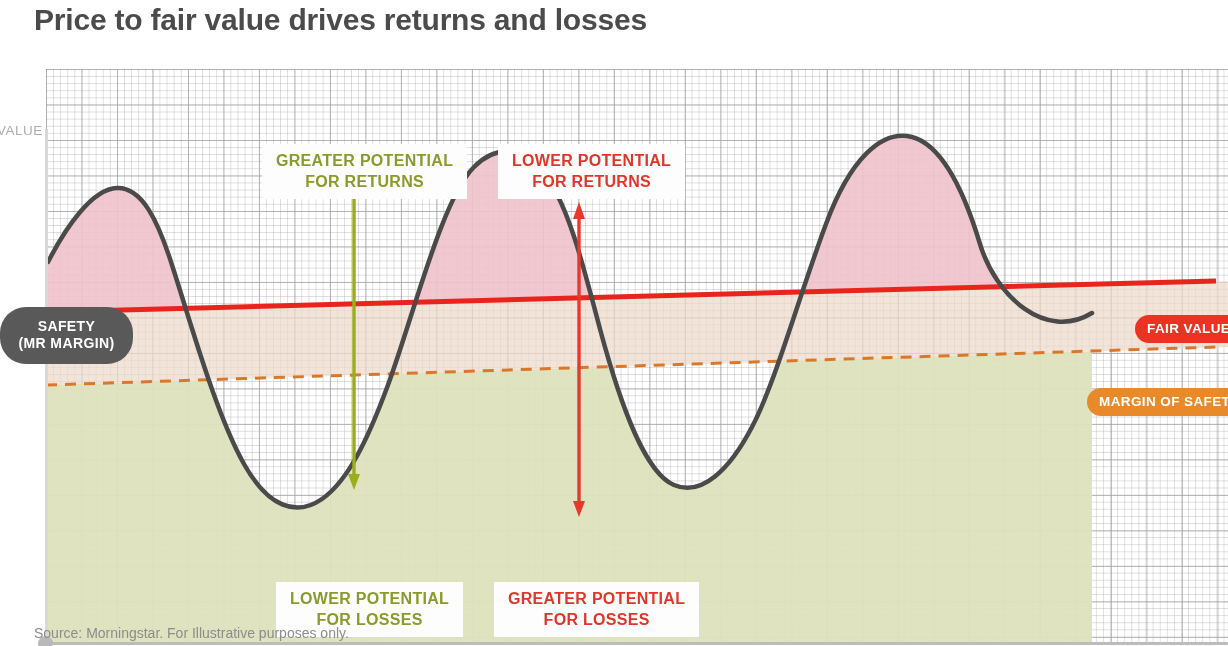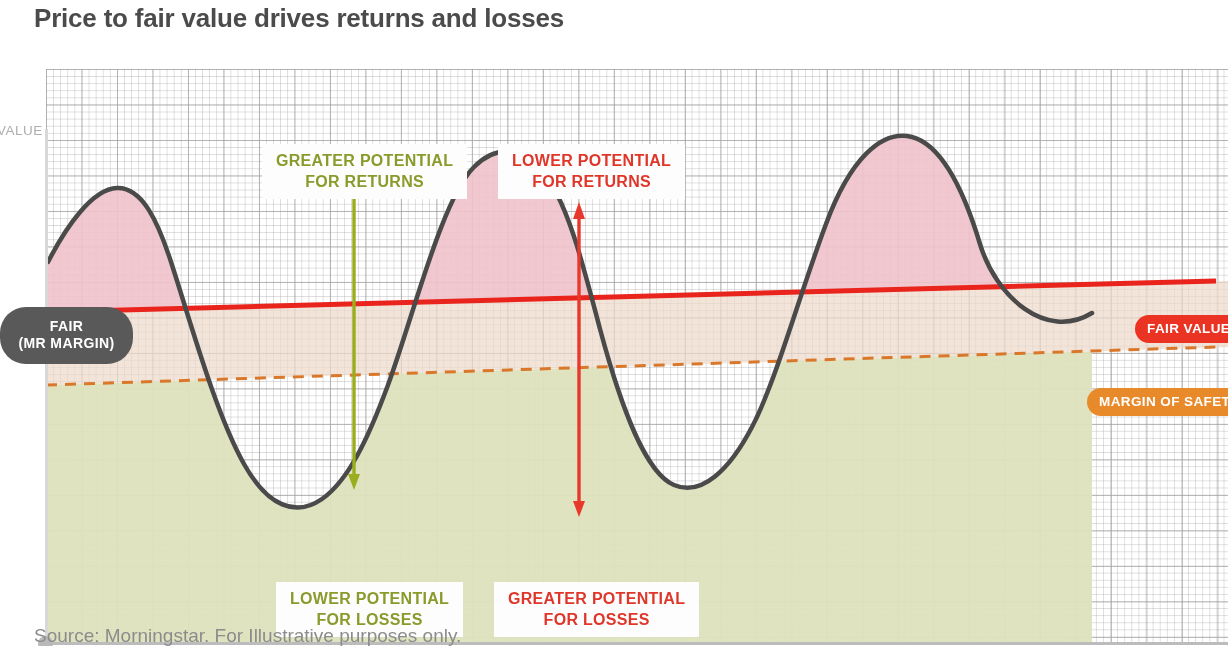--- a/index.html
+++ b/index.html
@@ -14,21 +14,21 @@
     overflow: hidden;
     font-family: "Liberation Sans", sans-serif;
     -webkit-font-smoothing: antialiased;
   }
 
   
   .chart-title {
     position: absolute;
     left: 34px;
     top: 3px;
-    font-size: 26px;
+    font-size: 30px;
     font-weight: bold;
     color: #4b4b4b;
     letter-spacing: -0.2px;
     white-space: nowrap;
   }
 
   
   .plot-wrap {
     position: absolute;
     left: 0px;
@@ -154,21 +154,21 @@
     padding: 5px 12px 6px 12px;
     background: #e8892a;
     border-radius: 14px;
   }
 
   
   .source-note {
     position: absolute;
     left: 34px;
     top: 625px;
-    font-size: 19px;
+    font-size: 14px;
     color: #8c8c8c;
   }
 </style>
 </head>
 <body>
 
 <div class="chart-title">Price to fair value drives returns and losses</div>
 
 <div class="plot-wrap">
 
@@ -304,21 +304,21 @@
     <div>LOWER POTENTIAL</div>
     <div>FOR LOSSES</div>
   </div>
 
   <div class="callout red cl-greater-losses">
     <div>GREATER POTENTIAL</div>
     <div>FOR LOSSES</div>
   </div>
 
   <div class="pill pill-price">
-    <div>FAIR</div>
+    <div>SAFETY</div>
     <div>(MR MARGIN)</div>
   </div>
 
   <div class="pill pill-fair-value">FAIR VALUE</div>
   <div class="pill pill-margin">MARGIN OF SAFETY</div>
 
 </div>
 
 <div class="source-note">Source: Morningstar. For Illustrative purposes only.</div>
 

